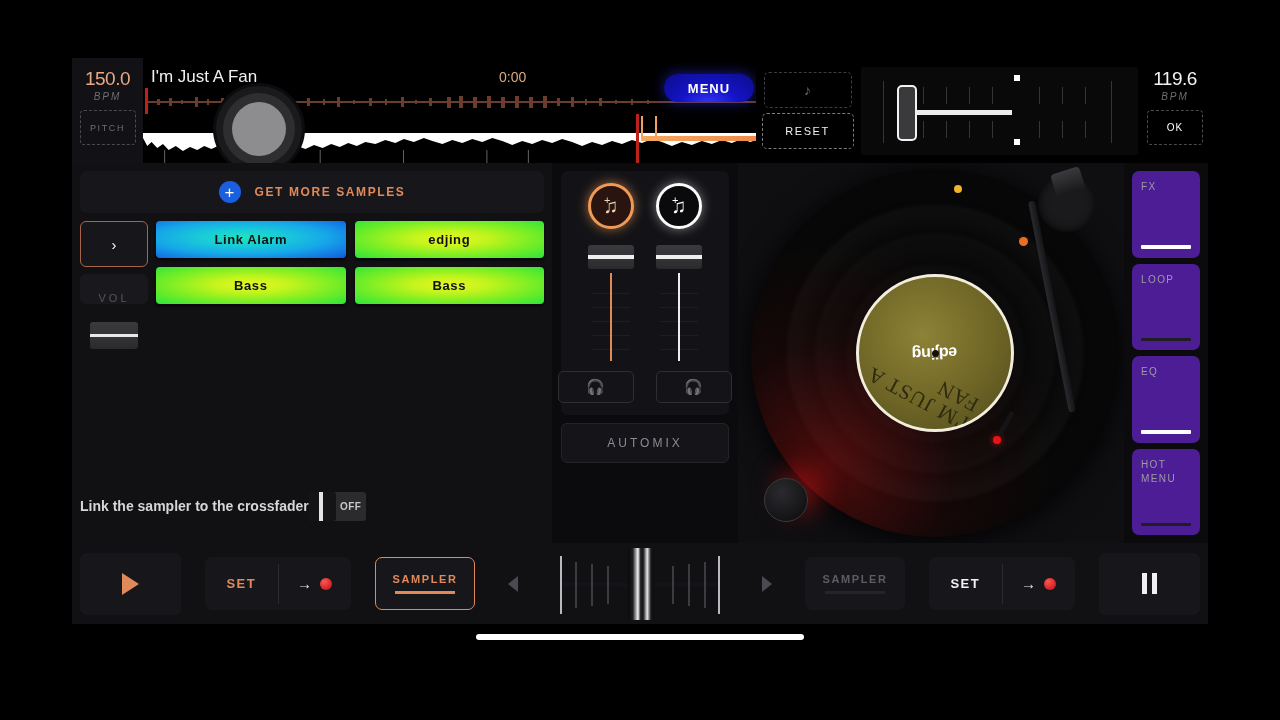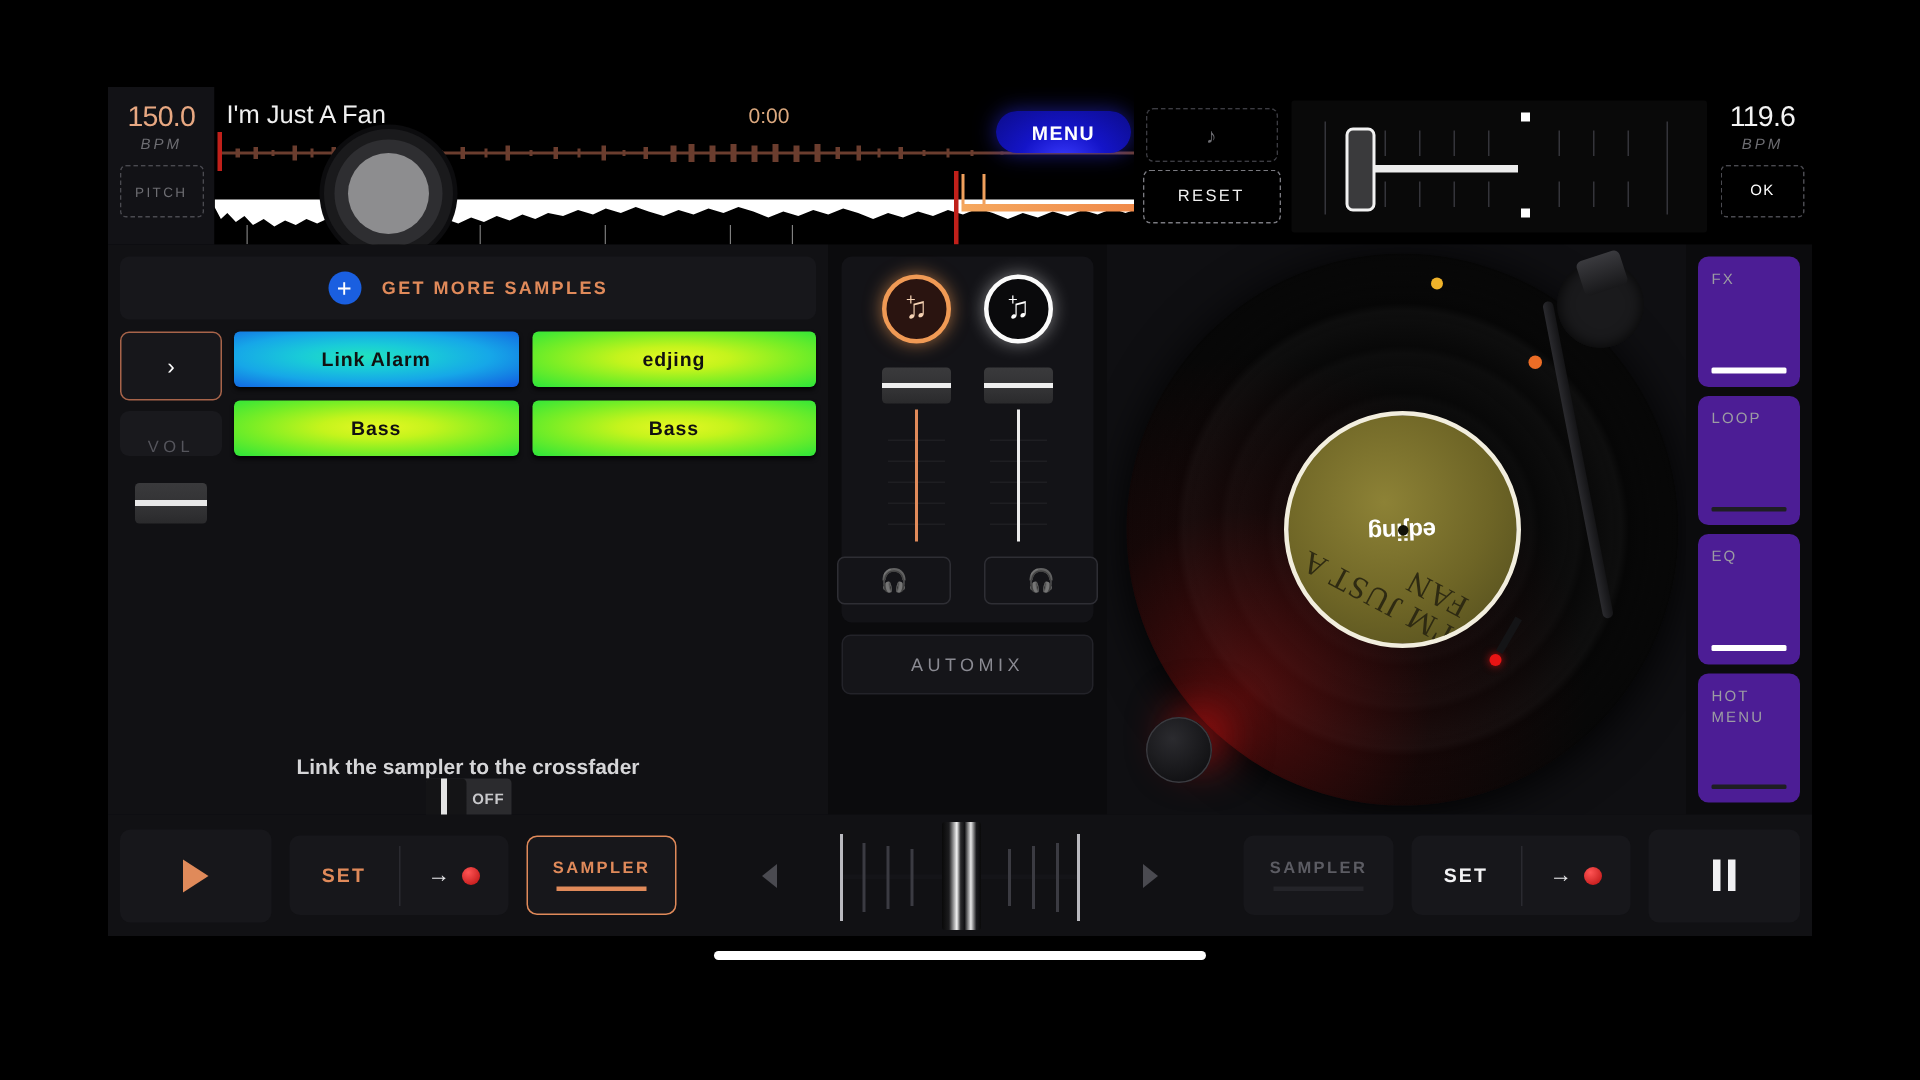--- a/index.html
+++ b/index.html
@@ -179,22 +179,22 @@
   .pad {
     border-radius: 4px; position: relative;
     display: flex; align-items: center; justify-content: center;
     font-size: 13px; font-weight: bold; color: #111;
     letter-spacing: 0.6px;
     box-shadow: 0 2px 3px rgba(0,0,0,0.8);
   }
   .pad.blue { background: radial-gradient(ellipse at 45% 45%, #21e3bf 0%, #19cbd8 28%, #16a7e8 58%, #1258e0 100%); }
   .pad.green { background: radial-gradient(ellipse at 50% 48%, #e6f723 0%, #c4f41c 28%, #7aee25 62%, #2ce53a 100%); }
   .bottom-link {
-    position: absolute; left: 8px; right: 8px; bottom: 6px; height: 34px;
-    display: flex; align-items: center; justify-content: flex-start; flex-direction: column;
+    position: absolute; left: 8px; right: 8px; bottom: 20px; height: 34px;
+    display: flex; align-items: center; justify-content: flex-start;
   }
   .link-txt { font-size: 14px; color: #d6d6d8; font-weight: bold; }
   .off-toggle {
     width: 57px; height: 29px; background: #2b2b2e; border-radius: 3px;
     display: flex; align-items: center;
   }
   .off-knob {
     width: 27px; height: 29px; border-radius: 3px;
     background: linear-gradient(90deg,#141416 0%,#141416 38%,#e4e4e4 38%,#e4e4e4 52%,#141416 52%,#141416 100%);
   }
@@ -357,21 +357,21 @@
   .rail-bar {
     position: absolute; left: 9px; right: 9px; bottom: 9px; height: 4px;
     background: #ffffff; border-radius: 1px;
   }
   .rail-bar.dim { background: #1e1e23; height: 3px; }
 
   
   .bottombar {
     position: absolute; left: 0; top: 485px; width: 1136px; height: 81px;
     background: #111114; display: flex; align-items: center;
-    padding: 0 8px; gap: 12px;
+    padding: 0 8px; gap: 24px;
   }
   .bb-btn {
     background: #17171b; border-radius: 7px; height: 62px;
     display: flex; align-items: center; justify-content: center;
     color: #d4d4d8;
   }
   .play-btn { width: 101px; }
   .play-tri {
     width: 0; height: 0; border-left: 17px solid #e08a5a;
     border-top: 11px solid transparent; border-bottom: 11px solid transparent;

